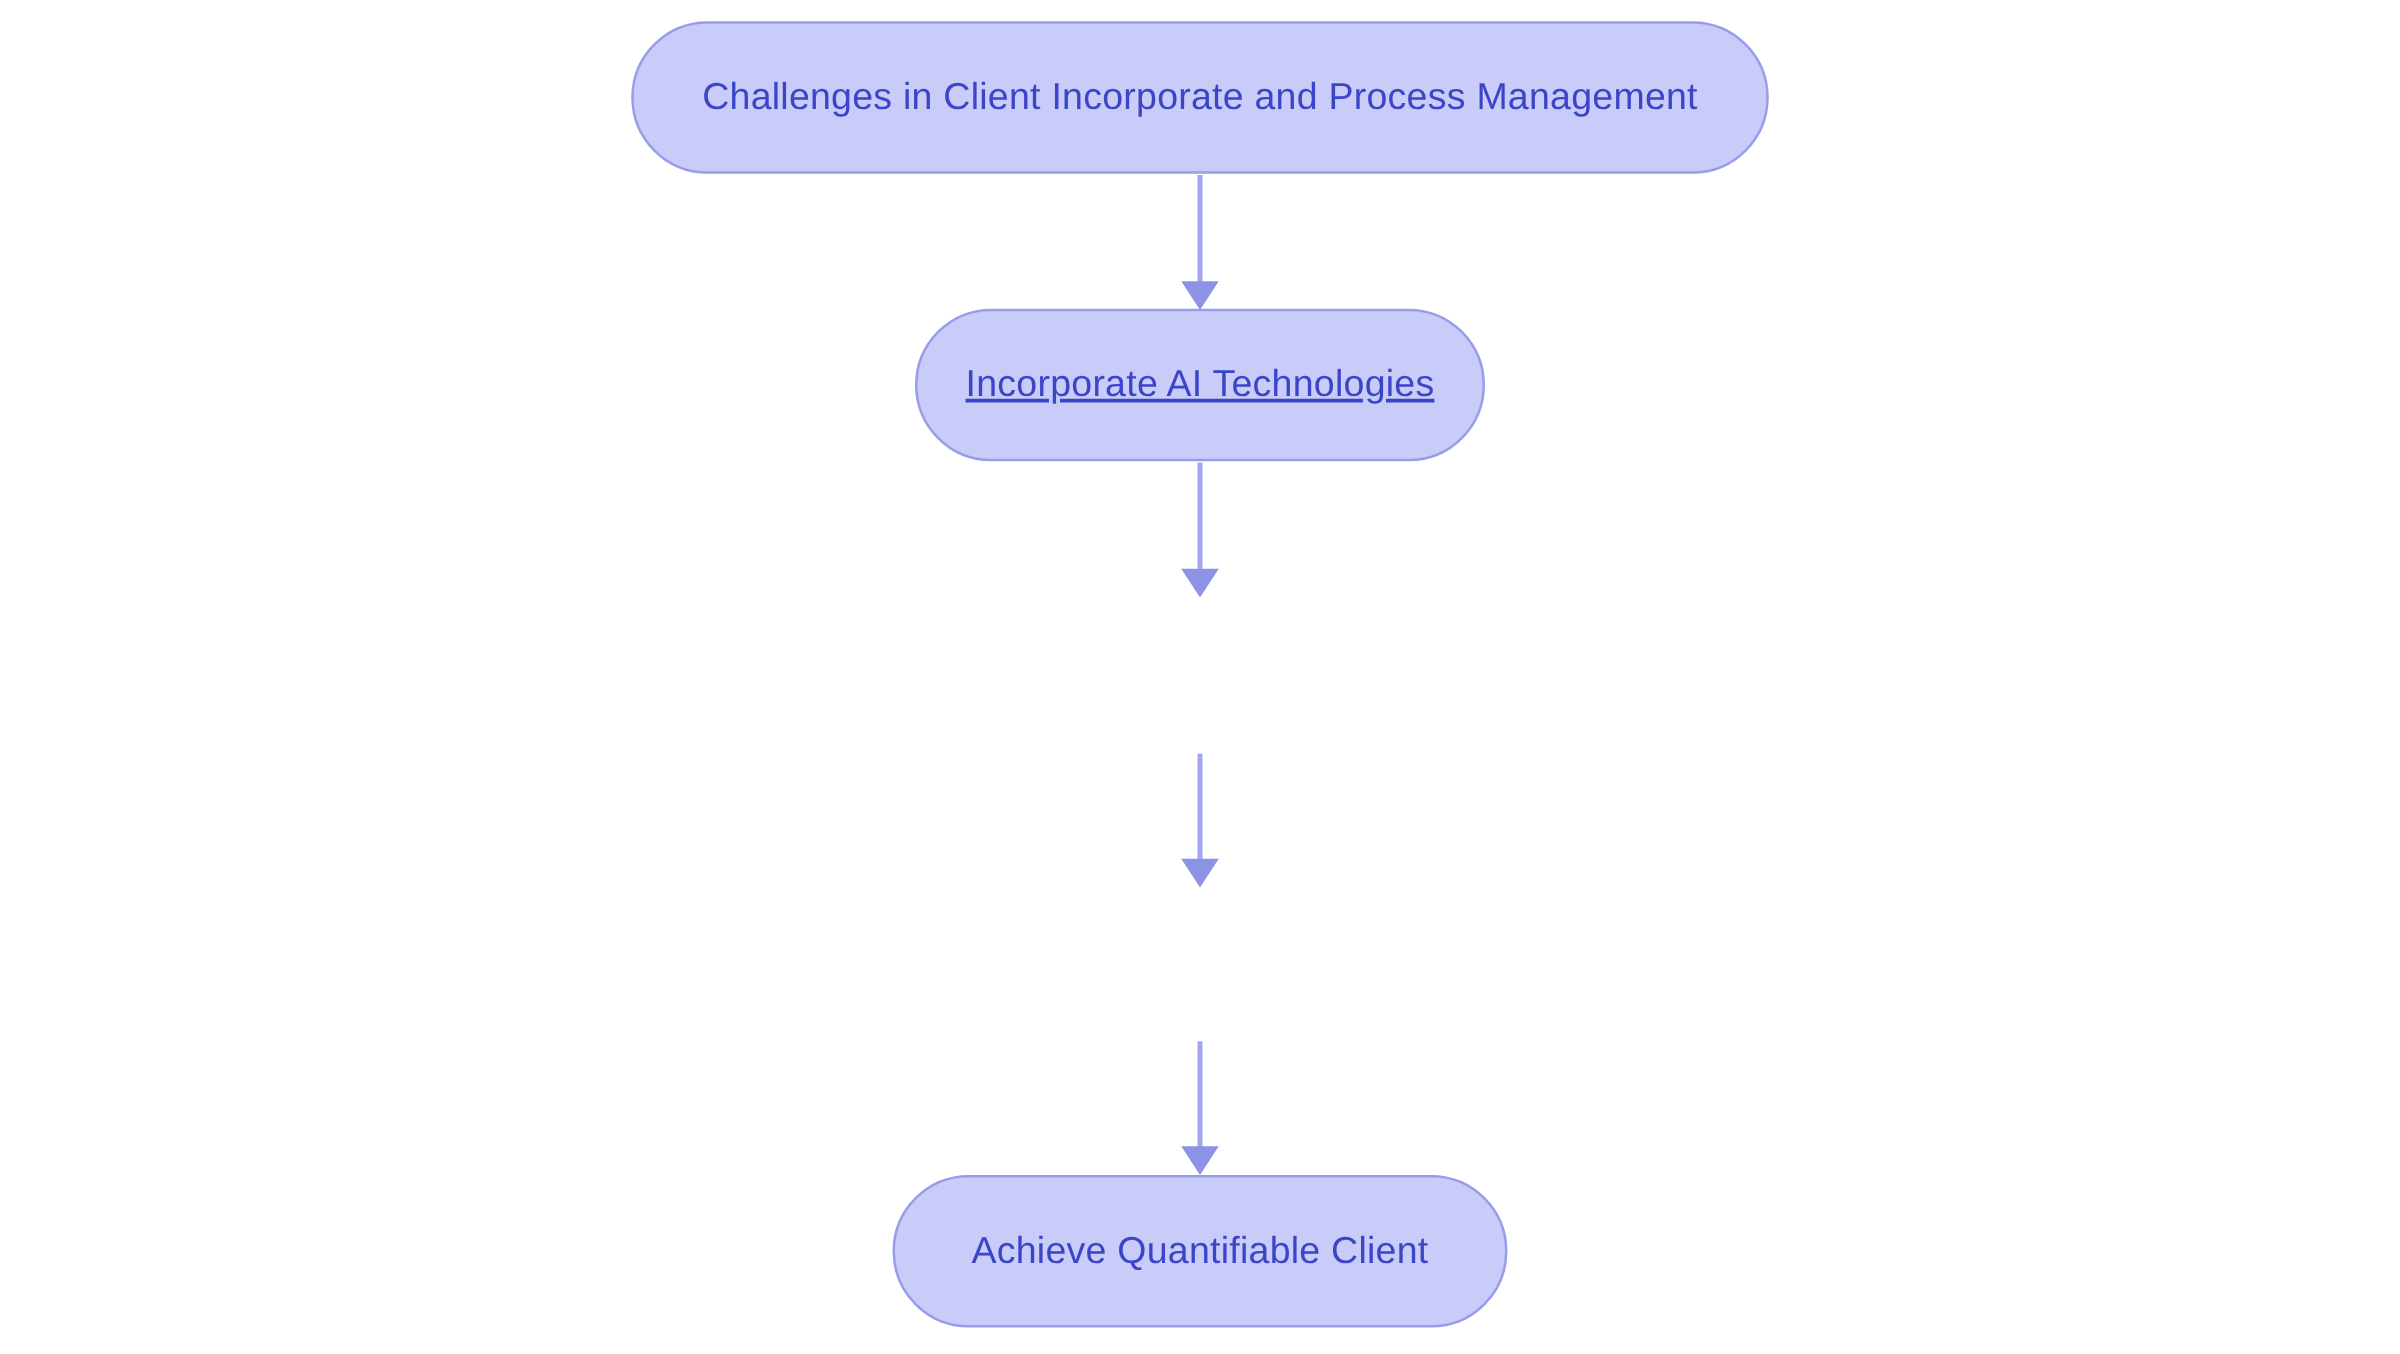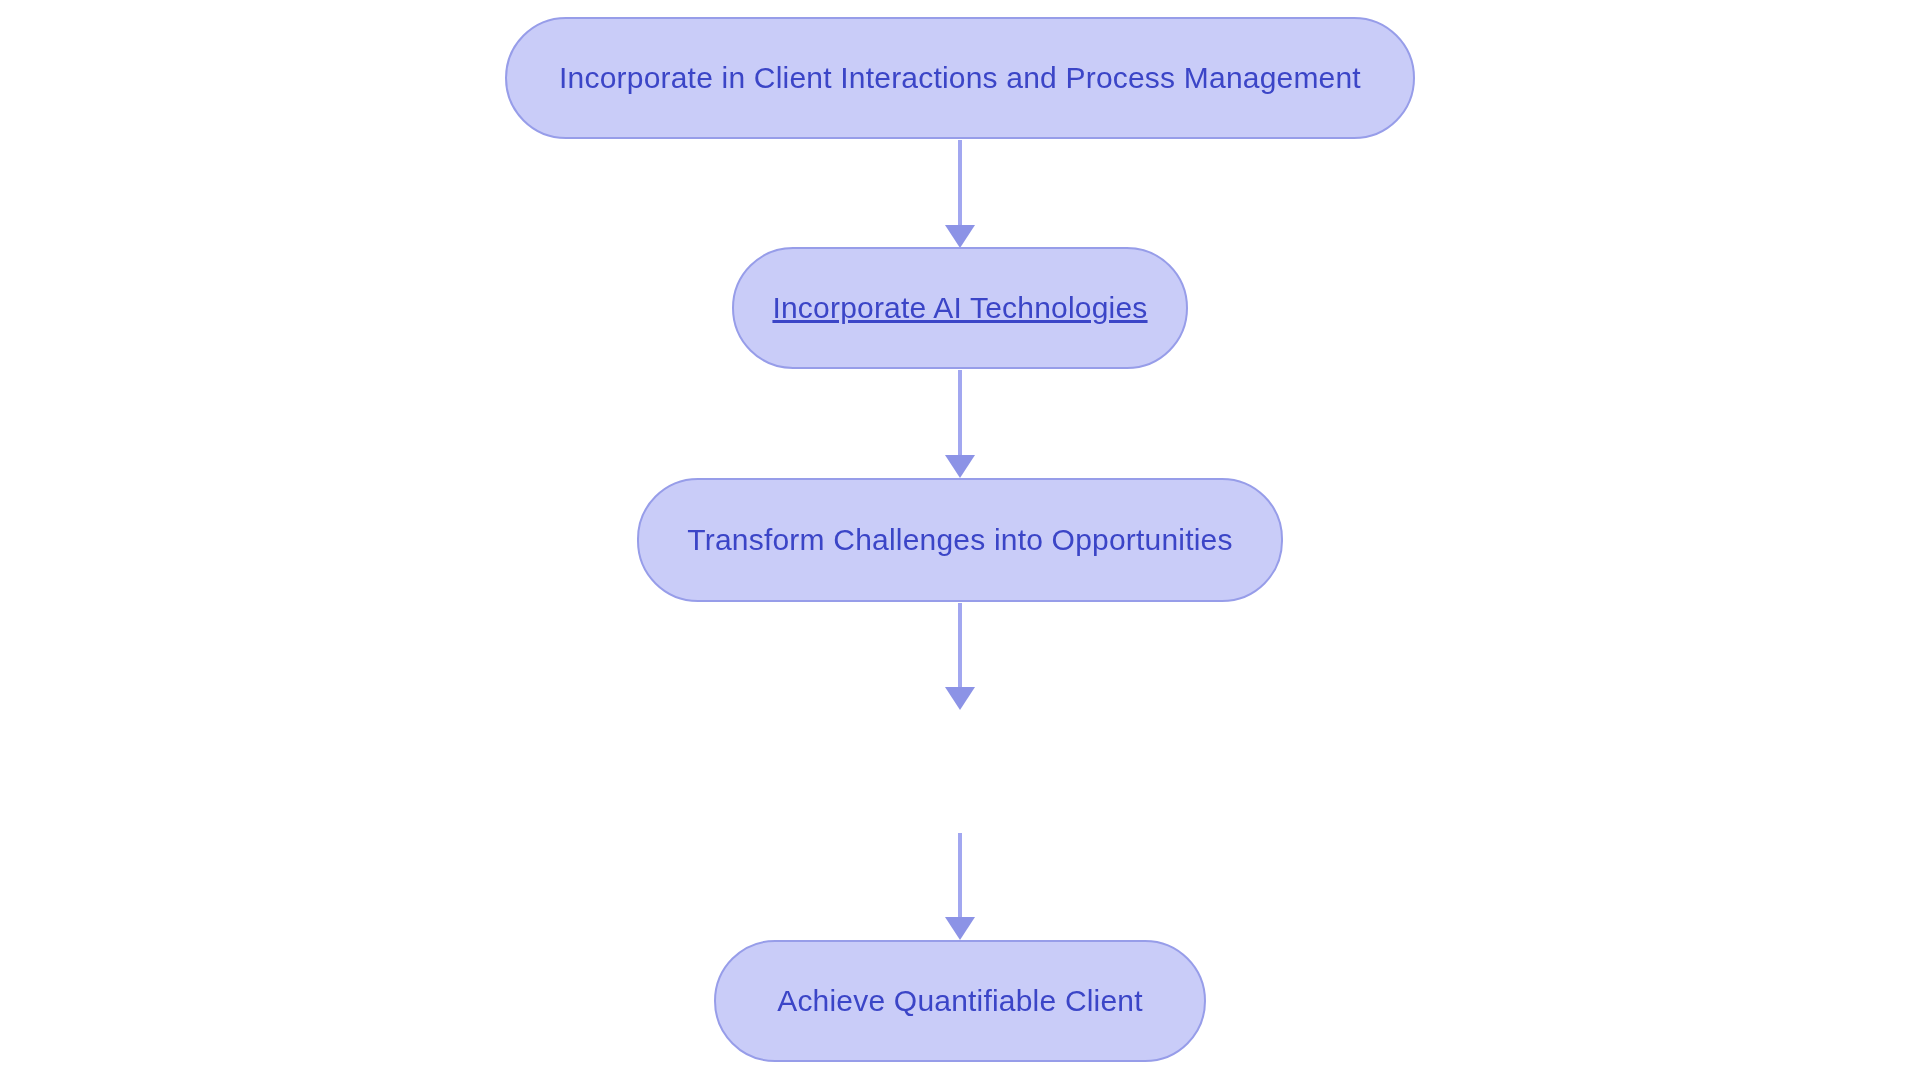--- a/index.html
+++ b/index.html
@@ -60,36 +60,33 @@
   .h2 { top: 455px; }
   .h3 { top: 687px; }
   .h4 { top: 917px; }
 </style>
 </head>
 <body>
 
 <div class="canvas">
 
   <div class="node n1">
-    <span>Incorporate in Client Interactions and Process Management</span>
+    <span>Challenges in Client Incorporate and Process Management</span>
   </div>
 
   <div class="edge-line e1"></div>
   <div class="edge-head h1"></div>
 
   <div class="node n2">
     <span>Incorporate AI Technologies</span>
   </div>
 
   <div class="edge-line e2"></div>
   <div class="edge-head h2"></div>
 
-  <div class="node n3">
-    <span>Transform Challenges into Opportunities</span>
-  </div>
 
   <div class="edge-line e3"></div>
   <div class="edge-head h3"></div>
 
 
   <div class="edge-line e4"></div>
   <div class="edge-head h4"></div>
 
   <div class="node n5">
     <span>Achieve Quantifiable Client</span>

